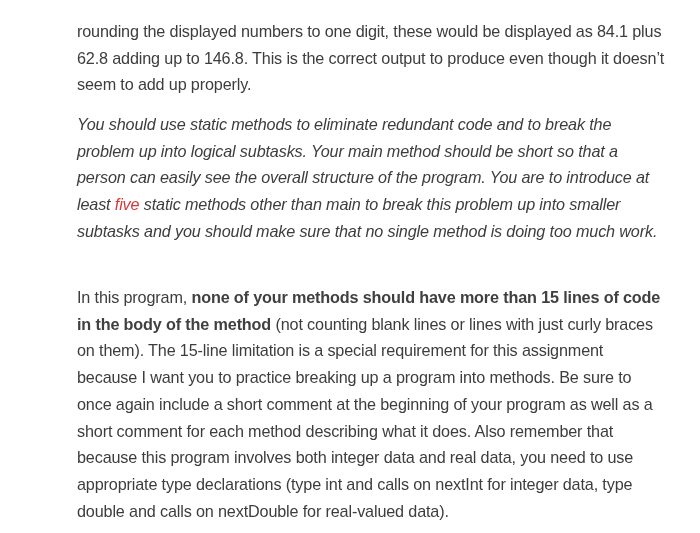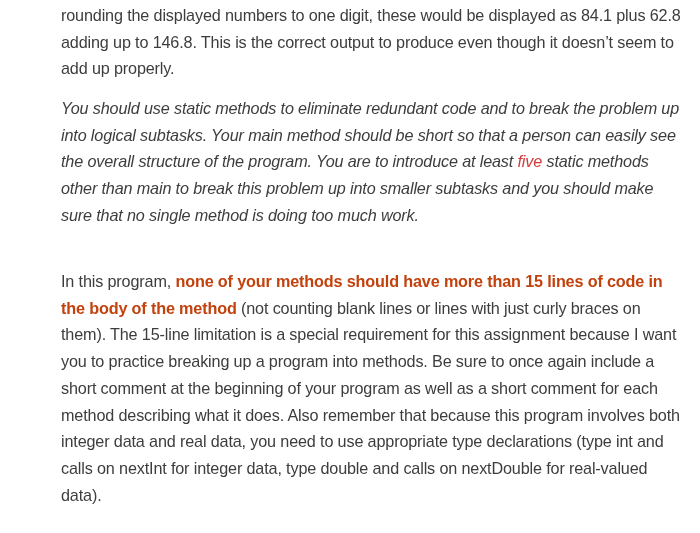--- a/index.html
+++ b/index.html
@@ -18,27 +18,27 @@
       left: 61px;
       top: 2px;
       width: 620px;
       font-family: "Liberation Sans", sans-serif;
       font-size: 16.2px;
       line-height: 26.7px;
       color: #3d3d3f;
       letter-spacing: -0.15px;
     }
     .para {
-      margin: 0;
+      margin: 16px;
     }
     .p1 { position: absolute; top: 0; }
     .p2 { position: absolute; top: 93px; font-style: italic; }
     .p3 { position: absolute; top: 266px; }
     .red { color: #d23a3a; }
-    .bold { font-weight: bold; color: #c2410c; }
+    .bold { font-weight: bold; color: #404040; }
   </style>
 </head>
 <body>
 
 <div class="doc">
   <p class="para p1">
     <span>rounding the displayed numbers to one digit, these would be displayed as 84.1 plus 62.8 adding up to 146.8. This is the correct output to produce even though it doesn’t seem to add up properly.</span>
   </p>
 
   <p class="para p2">

